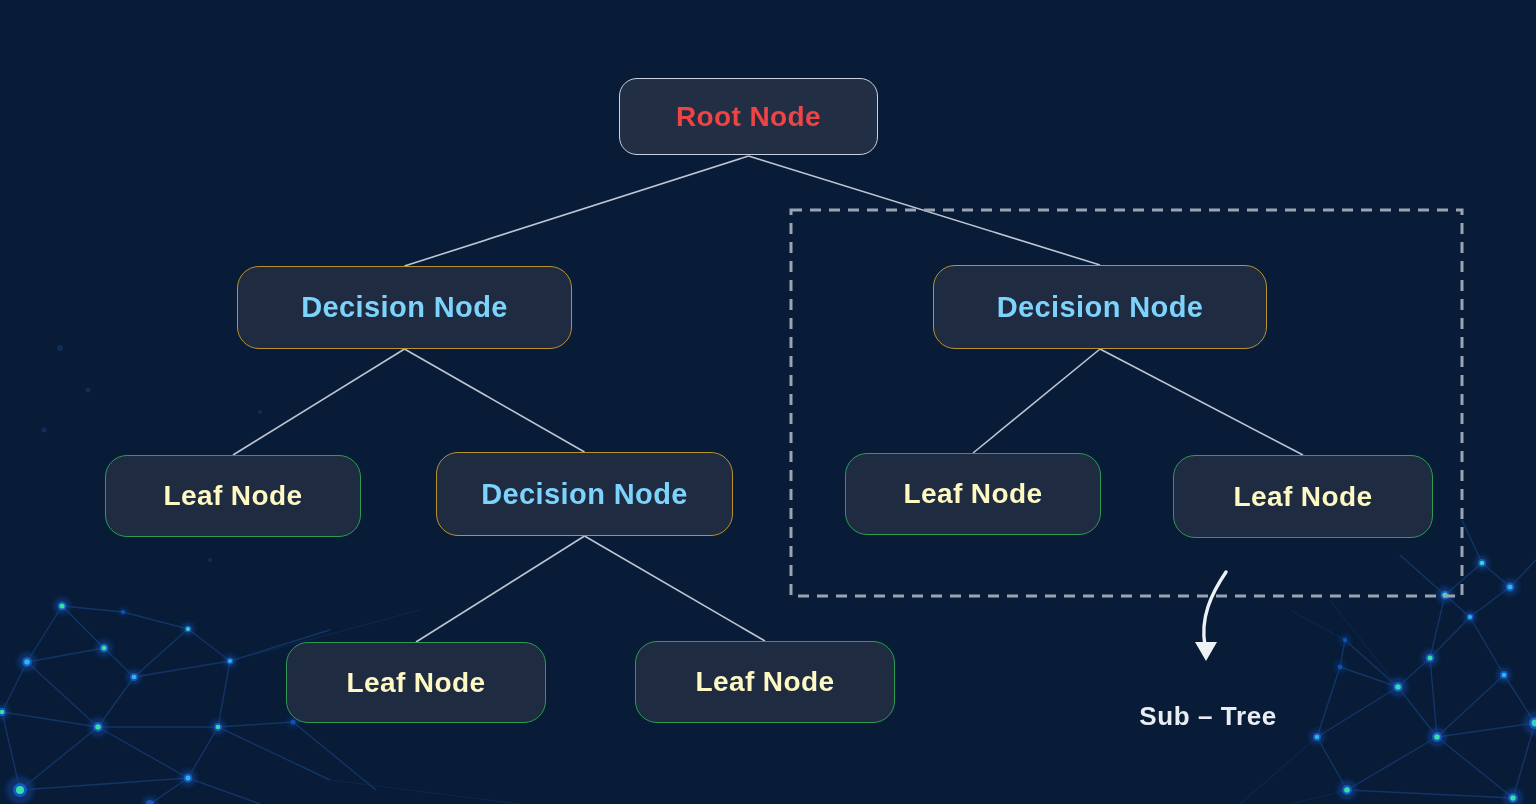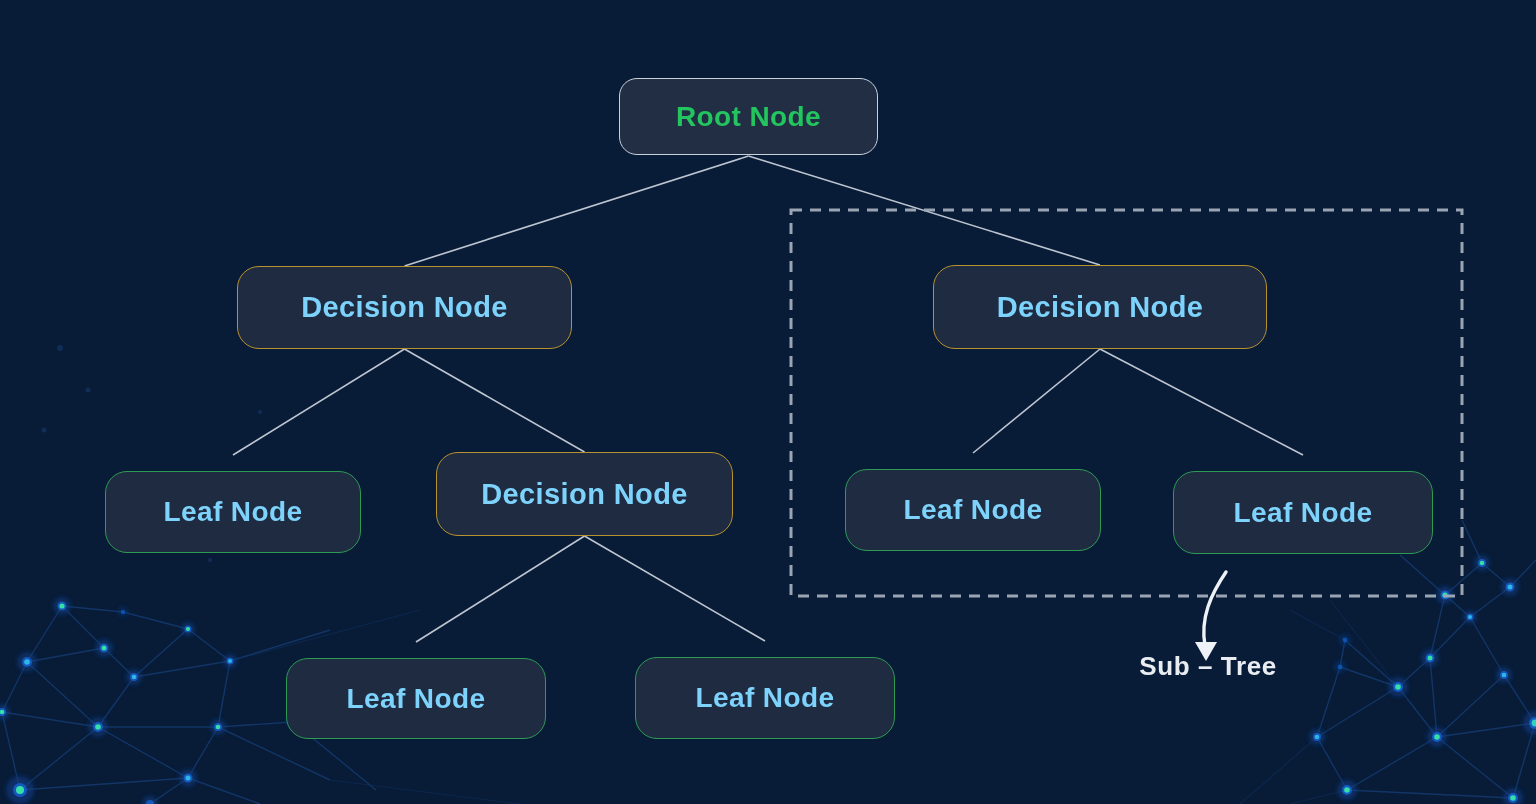--- a/index.html
+++ b/index.html
@@ -31,46 +31,45 @@
     border-radius: 22px;
     font-weight: 600;
     font-size: 28px;
     letter-spacing: 0.4px;
     background: #1f2b40;
     white-space: nowrap;
   }
   .node.root {
     border: 1.6px solid #c9d1dc;
     border-radius: 18px;
-    color: #22c55e;
+    color: #ef4444;
     background: #212e44;
   }
   .node.decision {
     border: 1.4px solid #b8922e;
     color: #7dd3fc;
     font-size: 29px;
   }
   .node.leaf {
     border: 1.4px solid #2e9b55;
-    color: #7dd3fc;
-    margin-top: 16px;
+    color: #fef9c3;
   }
   #node-root          { left: 619px;  top: 78px;  width: 259px; height: 77px; }
   #node-decision-left { left: 237px;  top: 266px; width: 335px; height: 83px; }
   #node-decision-right{ left: 933px;  top: 265px; width: 334px; height: 84px; }
   #node-leaf-left     { left: 105px;  top: 455px; width: 256px; height: 82px; }
   #node-decision-mid  { left: 436px;  top: 452px; width: 297px; height: 84px; }
   #node-leaf-sub1     { left: 845px;  top: 453px; width: 256px; height: 82px; }
   #node-leaf-sub2     { left: 1173px; top: 455px; width: 260px; height: 83px; }
   #node-leaf-b1       { left: 286px;  top: 642px; width: 260px; height: 81px; }
   #node-leaf-b2       { left: 635px;  top: 641px; width: 260px; height: 82px; }
   .subtree-label {
     position: absolute;
     left: 1098px;
-    top: 651px;
+    top: 701px;
     width: 220px;
     text-align: center;
     color: #e9edf2;
     font-size: 26px;
     font-weight: 600;
     letter-spacing: 0.6px;
   }
 </style>
 </head>
 <body>

